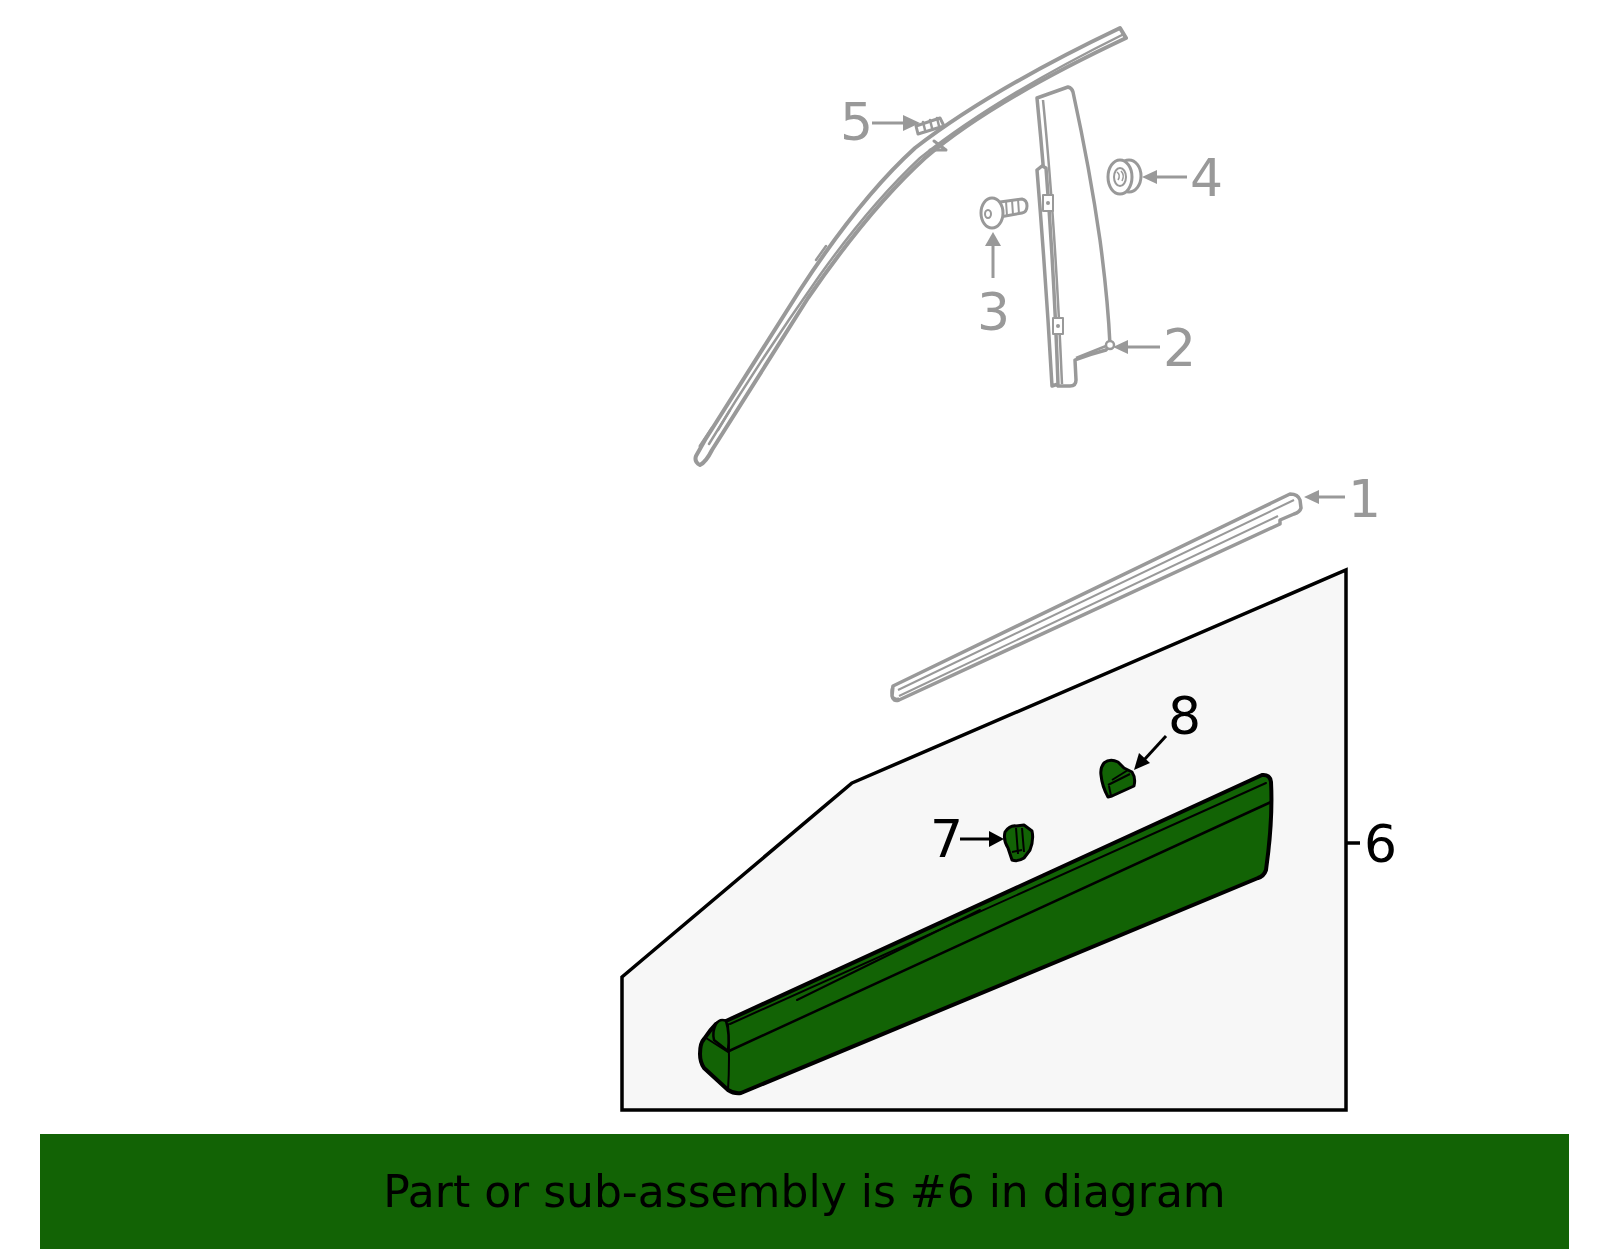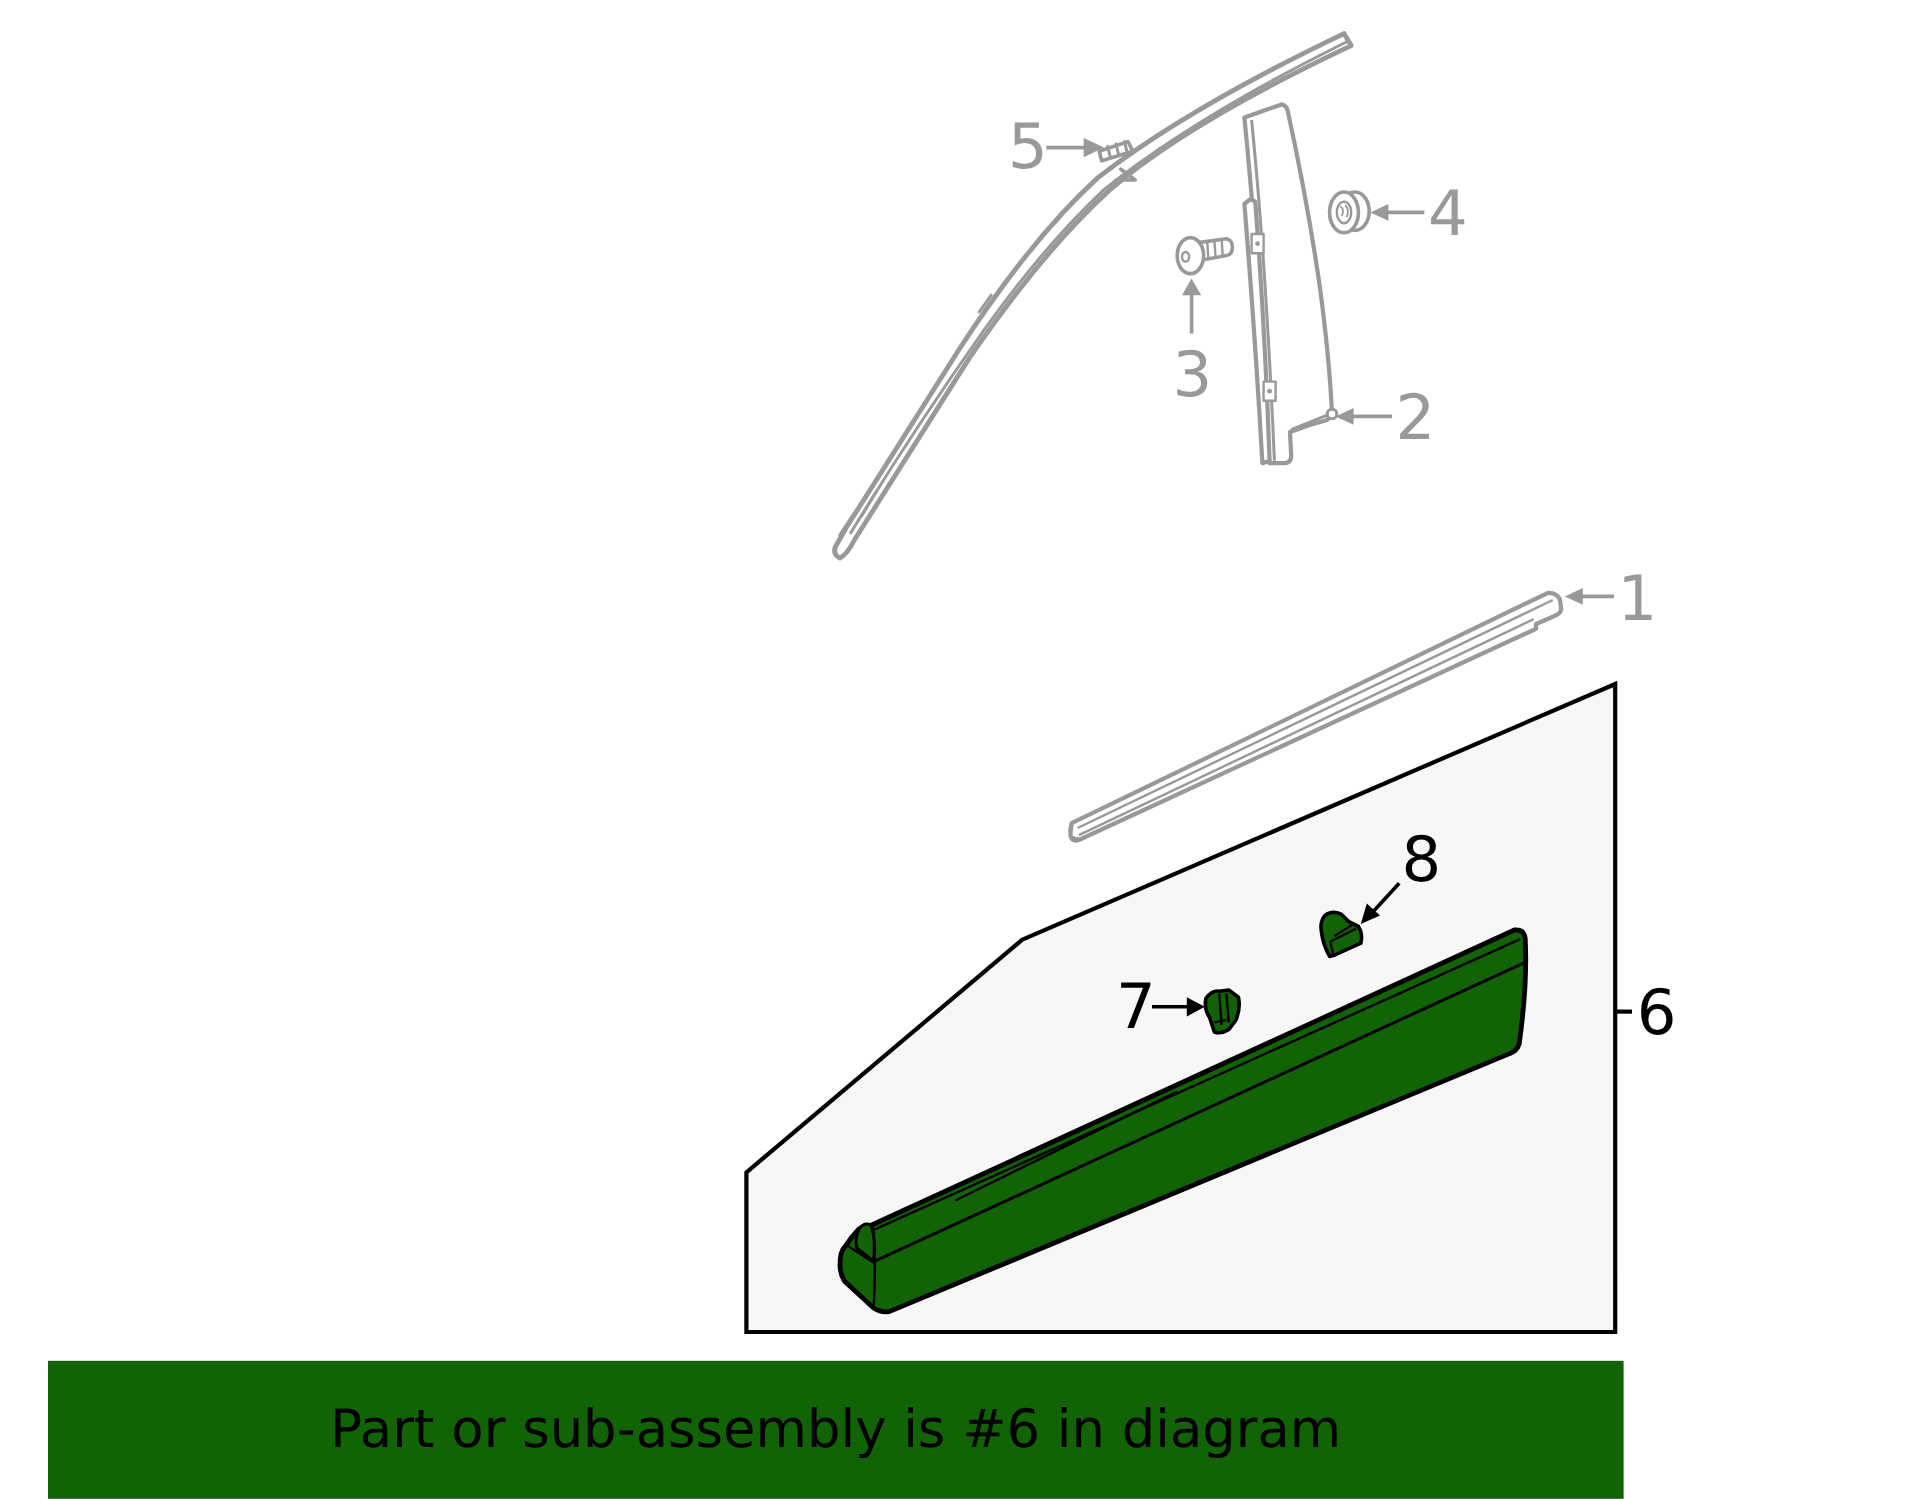--- a/index.html
+++ b/index.html
@@ -28,21 +28,21 @@
     }
     .callout-black {
       font-family: "DejaVu Sans", sans-serif;
       font-size: 52px;
       fill: #000000;
     }
     .banner {
       position: absolute;
       left: 40px;
       top: 1134px;
-      width: 1313px;
+      width: 1529px;
       height: 115px;
       background: #126305;
       display: flex;
       flex-direction: column;
       align-items: center;
       justify-content: center;
       color: #000000;
       font-family: "DejaVu Sans", sans-serif;
       font-size: 44px;
       line-height: 50px;

